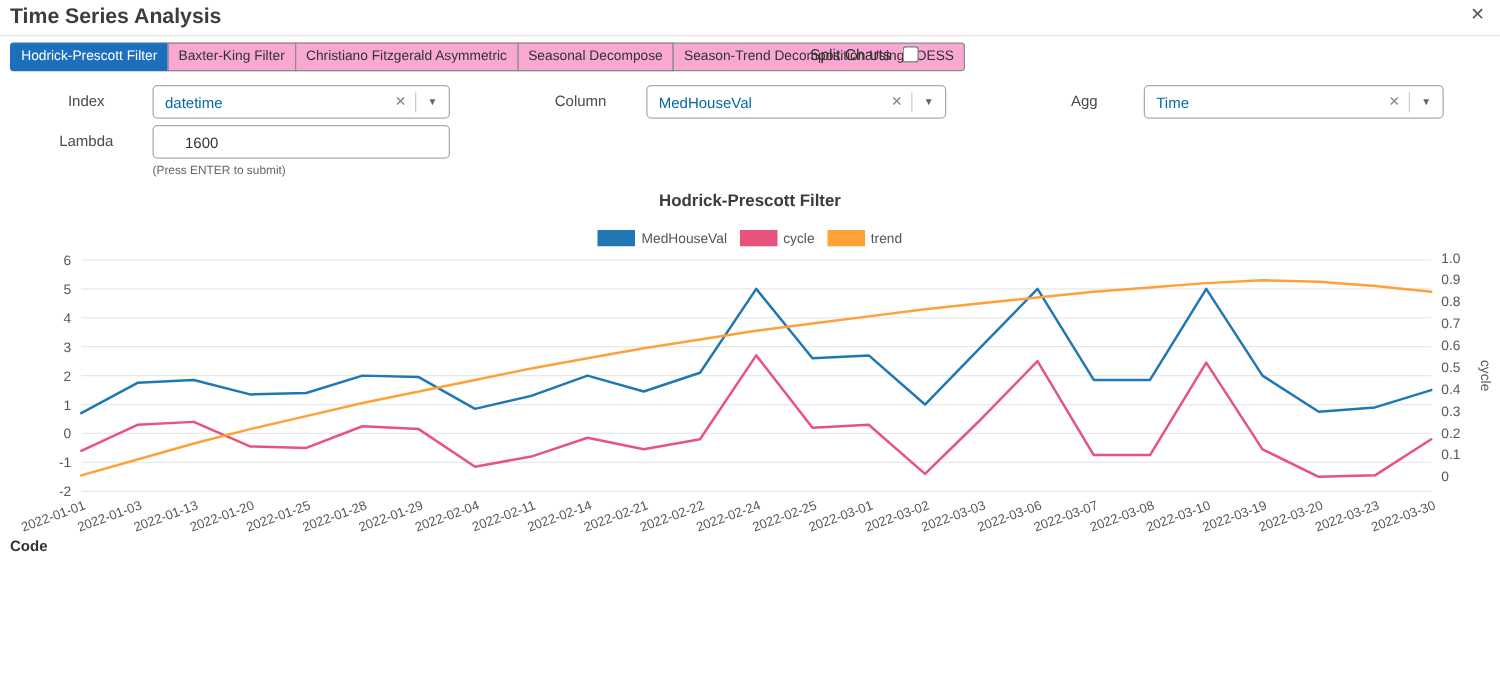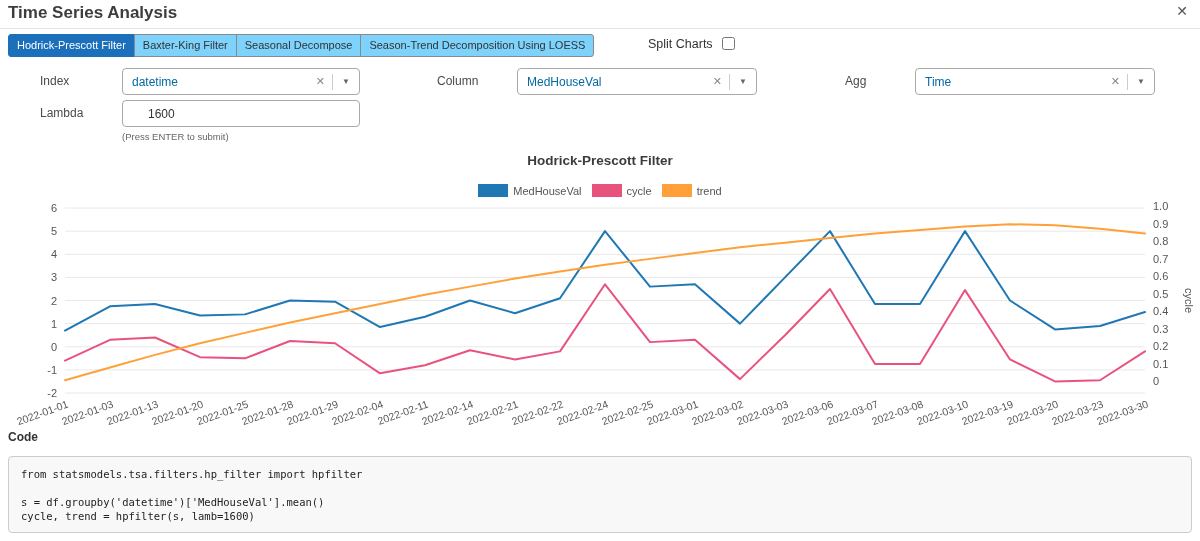--- a/index.html
+++ b/index.html
@@ -3,27 +3,27 @@
 <meta charset="utf-8">
 <style>
   *{box-sizing:border-box;margin:0;padding:0}
   html,body{width:1200px;height:541px;background:#fff;overflow:hidden}
   body{font-family:"Liberation Sans",sans-serif;color:#333}
   .page{position:relative;width:1200px;height:541px;background:#fff}
   .title{position:absolute;left:8px;top:3px;font-size:17px;font-weight:bold;color:#3d3d3d}
   .close{position:absolute;right:12px;top:4px;font-size:14px;color:#555;cursor:pointer;line-height:1}
   .divider{position:absolute;left:0;top:28px;width:100%;border-top:1px solid #e4e4e4}
   .tabs{position:absolute;left:8px;top:34px;display:flex}
-  .tab{font-size:11px;line-height:1;padding:5px 8px;border:1px solid #8a8a8a;background:#7dd3fc;color:#333;margin-left:-1px;cursor:pointer;white-space:nowrap;font-family:inherit}
+  .tab{font-size:11px;line-height:1;padding:5px 8px;border:1px solid #8a8a8a;background:#f9a8d4;color:#333;margin-left:-1px;cursor:pointer;white-space:nowrap;font-family:inherit}
   .tab:first-child{margin-left:0;border-radius:3px 0 0 3px}
   .tab:last-child{border-radius:0 3px 3px 0}
   .tab.active{background:#1c6fbb;border-color:#1c6fbb;color:#fff}
   .split{position:absolute;left:648px;top:37px;font-size:12.5px;color:#333;display:flex;align-items:flex-start;gap:9px}
   .split input{width:13px;height:13px;cursor:pointer}
-  .field-label{position:absolute;font-size:12px;color:#4a4a4a;text-align:left}
+  .field-label{position:absolute;font-size:12px;color:#4a4a4a;text-align:center}
   .select{position:absolute;height:27px;border:1px solid #aaa;border-radius:4px;background:#fff;display:flex;align-items:center;cursor:pointer}
   .select .val{flex:1;font-size:12px;color:#0369a1;padding-left:9px;white-space:nowrap;overflow:hidden}
   .select .clear{font-size:11px;color:#888;padding:0 7px;cursor:pointer}
   .select .sep{width:1px;height:16px;background:#ccc}
   .select .caret{font-size:8px;color:#666;padding:0 9px;cursor:pointer}
   .text-input{position:absolute;height:27px;border:1px solid #aaa;border-radius:4px;font-size:12px;padding-left:25px;font-family:inherit;color:#333;background:#fff}
   .hint{position:absolute;left:122px;top:131px;font-size:9.5px;color:#666}
   .chart-title{position:absolute;left:0;top:153px;width:100%;text-align:center;font-size:13.5px;font-weight:bold;color:#3c3c3c}
   .legend{position:absolute;left:0;top:184px;width:100%;display:flex;justify-content:center;gap:10px;align-items:center}
   .legend-item{display:flex;align-items:center;gap:5px;font-size:11px;color:#555;cursor:pointer}
@@ -41,20 +41,21 @@
 
 <div class="page">
 
   <div class="title">Time Series Analysis</div>
   <div class="close">✕</div>
   <div class="divider"></div>
 
   <div class="tabs" id="tabs">
       <button class="tab active">Hodrick-Prescott Filter</button>
       <button class="tab">Baxter-King Filter</button>
+      <button class="tab">Christiano Fitzgerald Asymmetric</button>
       <button class="tab">Seasonal Decompose</button>
       <button class="tab">Season-Trend Decomposition Using LOESS</button>
     </div>
 
   <label class="split">
     <span>Split Charts</span>
     <input type="checkbox" style="">
   </label>
 
   <div class="field-label" style="left:40px;top:74px;width:58px">Index</div>
@@ -155,20 +156,14 @@
       <text x="1014" y="209" class="xtick" text-anchor="end" transform="rotate(-20 1014 209)">2022-03-19</text>
       <text x="1059" y="209" class="xtick" text-anchor="end" transform="rotate(-20 1059 209)">2022-03-20</text>
       <text x="1104" y="209" class="xtick" text-anchor="end" transform="rotate(-20 1104 209)">2022-03-23</text>
       <text x="1149" y="209" class="xtick" text-anchor="end" transform="rotate(-20 1149 209)">2022-03-30</text>
       <polyline points="65,132.5625 110,108.28125 155,105.96875000000001 200,117.53125000000001 245,116.37499999999999 290,102.5 335,103.65625 380,129.09375 425,118.6875 470,102.5 515,115.21875 560,100.1875 605,33.125 650,88.625 695,86.3125 740,125.625 785,79.375 830,33.125 875,105.96875000000001 920,105.96875000000001 965,33.125 1010,102.5 1055,131.40625 1100,127.93749999999999 1145,114.0625" fill="none" stroke="#1f77b4" stroke-width="2" stroke-linejoin="round" stroke-linecap="round"></polyline>
       <polyline points="65,162.625 110,141.8125 155,139.5 200,159.15625 245,160.3125 290,142.96875 335,145.28125 380,175.34375 425,167.25 470,152.21875 515,161.46875 560,153.375 605,86.3125 650,144.125 695,141.8125 740,181.125 785,137.1875 830,90.9375 875,166.09375 920,166.09375 965,92.09375 1010,161.46875 1055,183.4375 1100,182.28125 1145,153.375" fill="none" stroke="#e8537e" stroke-width="2" stroke-linejoin="round" stroke-linecap="round"></polyline>
       <polyline points="65,182.28125 110,169.5625 155,156.84375 200,145.28125 245,134.875 290,124.46875 335,115.21875 380,105.96875000000001 425,96.71875 470,88.625 515,80.53125 560,73.59375 605,66.65625 650,60.87500000000001 695,55.09375000000001 740,49.31250000000001 785,44.6875 830,40.0625 875,35.43749999999999 920,31.968750000000004 965,28.499999999999996 1010,26.187500000000004 1055,27.34375 1100,30.812500000000007 1145,35.43749999999999" fill="none" stroke="#ffa039" stroke-width="2" stroke-linejoin="round" stroke-linecap="round"></polyline>
     </svg>
 
   <div class="code-label">Code</div>
-  <div class="code-box">
-    <pre id="code-pre">from statsmodels.tsa.filters.hp_filter import hpfilter
-
-s = df.groupby('datetime')['MedHouseVal'].mean()
-cycle, trend = hpfilter(s, lamb=1600)</pre>
-  </div>
 
 </div>
 
 </body></html>

